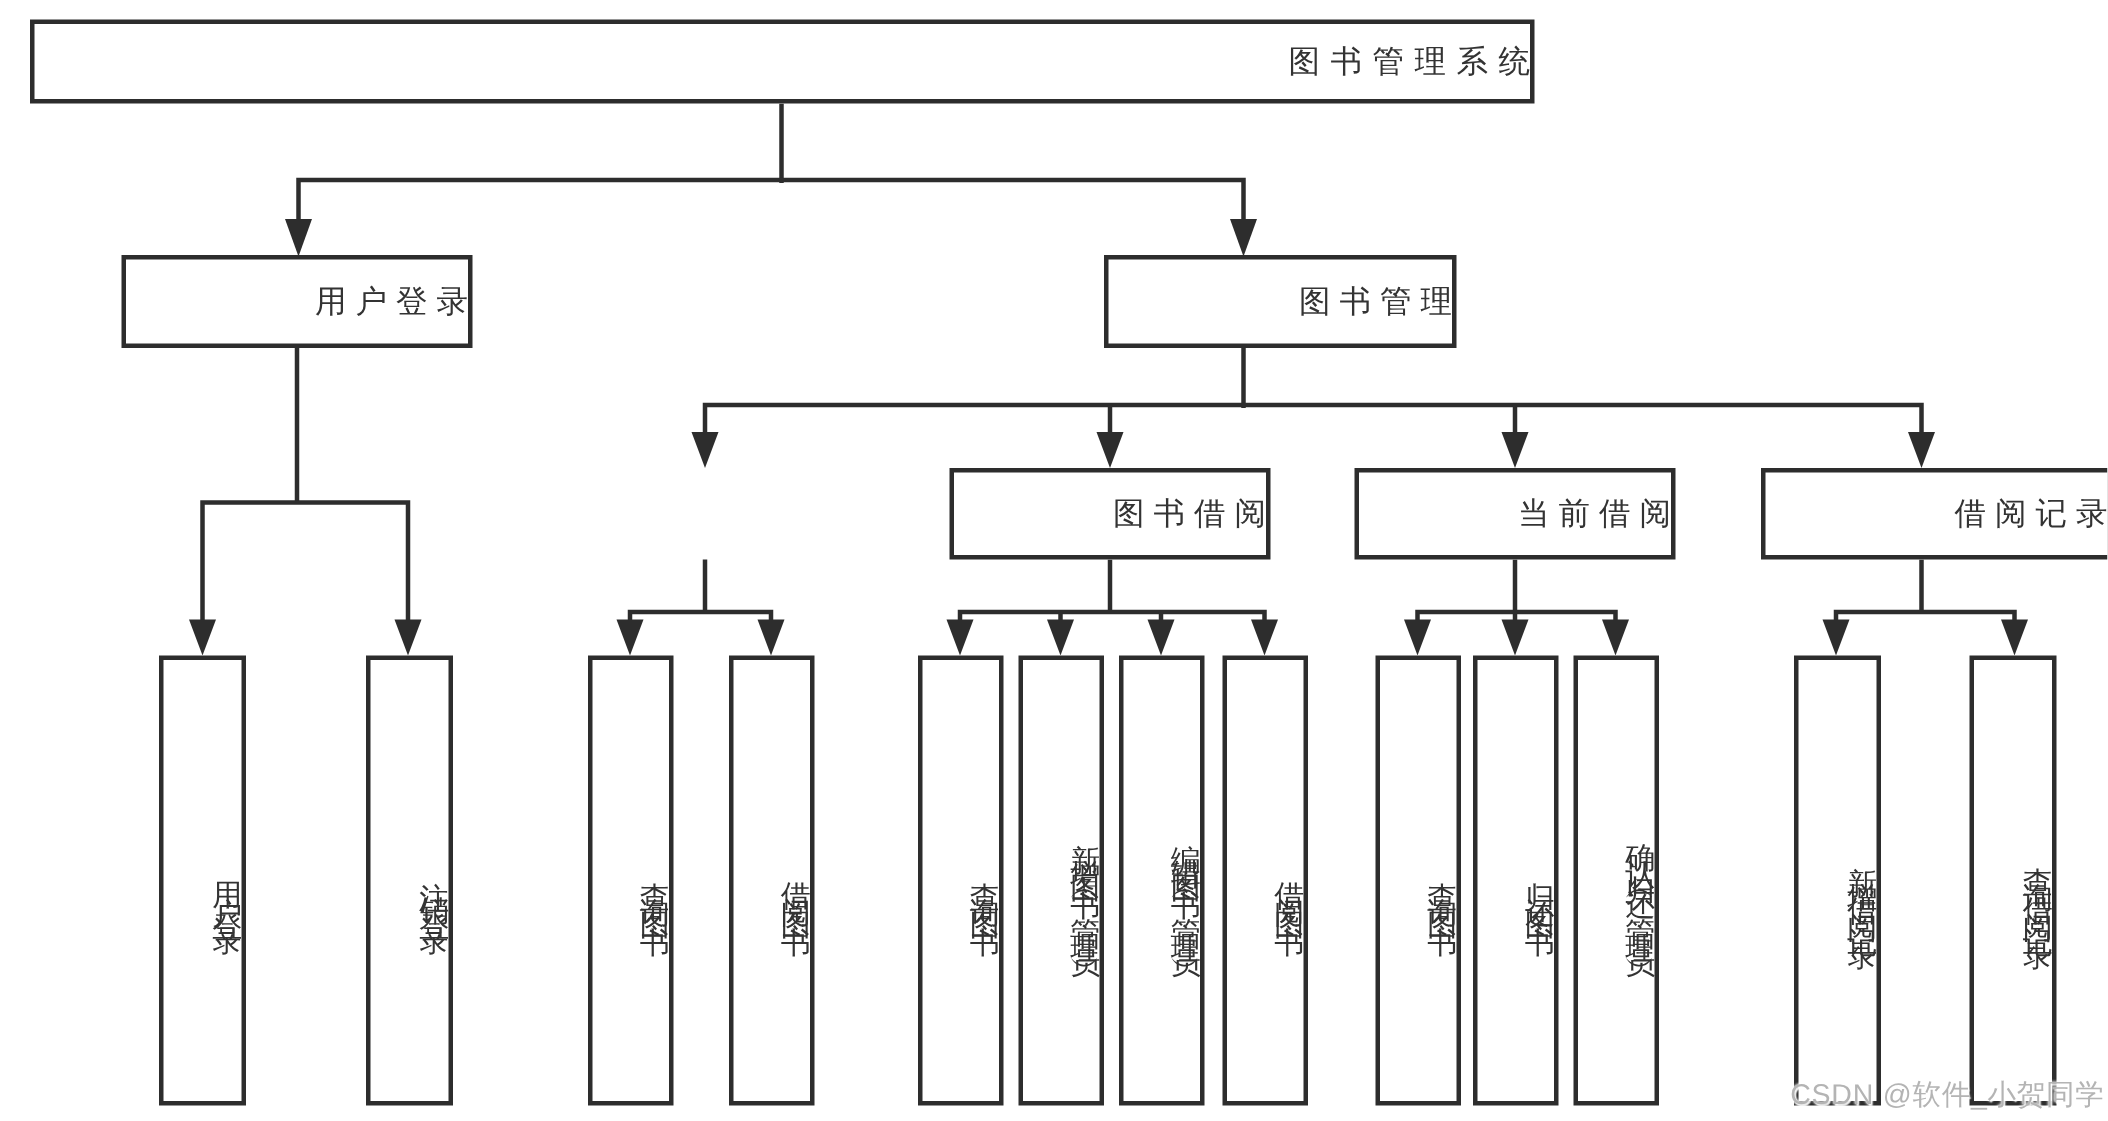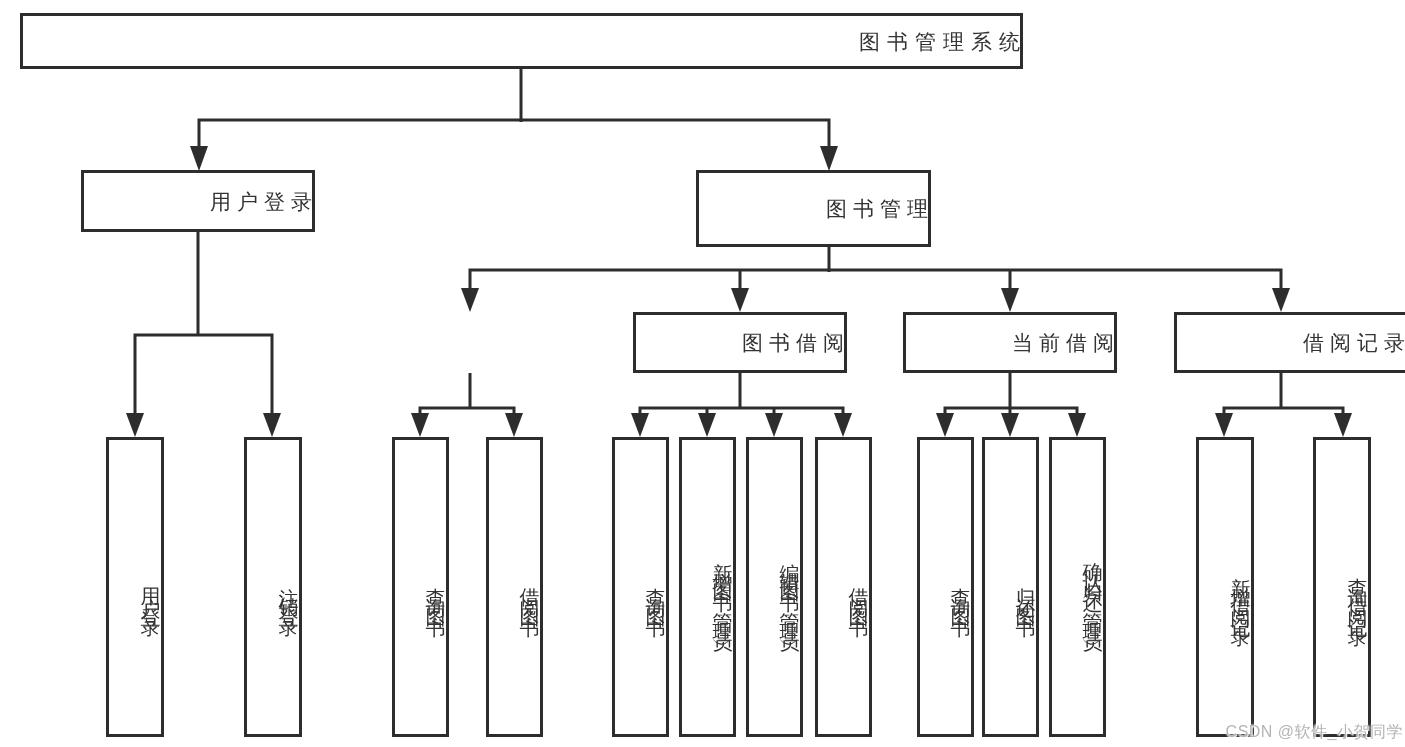--- a/index.html
+++ b/index.html
@@ -43,21 +43,21 @@
     text-orientation:mixed;
     font-size:20px;
     letter-spacing:10px;
     margin-bottom:-10px; 
     line-height:1;
   }
   #watermark{
     position:absolute;
     right:2px;bottom:4px;
     z-index:3;
-    font-size:16px;
+    font-size:19px;
     color:var(--watermark);
     letter-spacing:0.5px;
     text-shadow:0 0 2px #fff, 0 0 2px #fff, 1px 1px 1px #fff;
     white-space:nowrap;
   }
 </style>
 </head>
 <body>
 
 <div id="canvas">
@@ -110,21 +110,21 @@
     <polygon points="1334,413 1352,413 1343,437"></polygon>
   </svg>
 
   <div class="node h root" style="left:20px;top:13px;width:1003px;height:56px">
     <span>图书管理系统</span>
   </div>
 
   <div class="node h" style="left:81px;top:170px;width:234px;height:62px">
     <span>用户登录</span>
   </div>
-  <div class="node h" style="left:696px;top:170px;width:235px;height:77px">
+  <div class="node h" style="left:736px;top:170px;width:235px;height:62px">
     <span>图书管理</span>
   </div>
 
   <div class="node h" style="left:903px;top:312px;width:214px;height:61px">
     <span>当前借阅</span>
   </div>
   <div class="node h" style="left:633px;top:312px;width:214px;height:61px">
     <span>图书借阅</span>
   </div>
   <div class="node h" style="left:1174px;top:312px;width:234px;height:61px">

